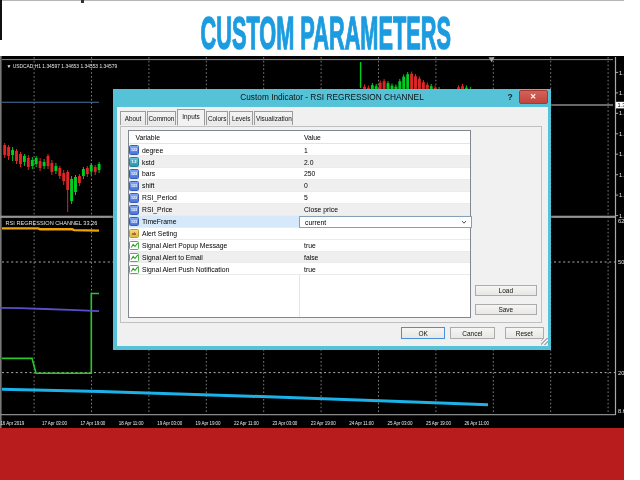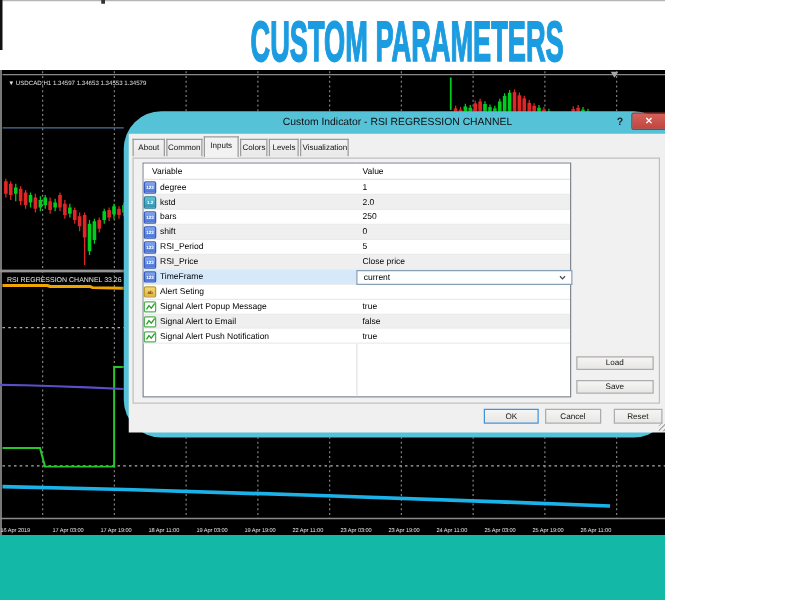--- a/index.html
+++ b/index.html
@@ -1,25 +1,25 @@
 <!DOCTYPE html>
 <html><head><meta charset="utf-8"><style>
 * { margin:0; padding:0; box-sizing:border-box; }
 body { width:640px; height:480px; overflow:hidden; background:#fff;
   font-family:"Liberation Sans", sans-serif; }
-#page { position:relative; width:532px; height:480px; background:#14b8a6; overflow:hidden; }
+#page { position:relative; width:624px; height:480px; background:#b91c1c; overflow:hidden; }
 #banner { position:absolute; left:0; top:0; width:640px; height:56px; background:#fff; }
 #banner .tl { position:absolute; left:0; top:0; width:640px; height:1px; background:#b5b5b5; }
 #banner .lb { position:absolute; left:0; top:0; width:2.4px; height:40px; background:#111; }
 #banner .tick { position:absolute; left:81px; top:0; width:2.5px; height:2.5px; background:#333; }
 #title { position:absolute; left:0; top:7.5px; width:640px; text-align:center;
   font-size:45.5px; font-weight:700; color:#1c9ce0; -webkit-text-stroke:1.3px #1c9ce0; letter-spacing:0px;
   transform:scaleX(0.478); transform-origin:320px 0; text-indent:24px; white-space:nowrap; }
-.dlg { position:absolute; left:99px; top:89px; width:438px; height:261.3px;
-  background:#56c2d8; box-shadow:0 1px 3px rgba(0,0,0,0.4);border-radius:30px; }
+.dlg { position:absolute; left:113px; top:89px; width:438px; height:261.3px;
+  background:#56c2d8; box-shadow:0 1px 3px rgba(0,0,0,0.4); }
 .dlg .cap { position:absolute; left:0; top:0; width:100%; height:17.5px;
   text-align:center; font-size:8.3px; color:#101010; line-height:17.5px; }
 .dlg .help { position:absolute; left:390px; top:2px; width:14px; height:13px;
   font-size:8.5px; font-weight:700; color:#222; text-align:center; line-height:13px; }
 .dlg .xbtn { position:absolute; left:406px; top:0.8px; width:28.5px; height:13.8px;
   background:linear-gradient(#d4625a,#c2453e); border:1px solid #a83832; border-radius:2px;
   color:#fff; font-size:7.5px; font-weight:700; text-align:center; line-height:12.5px; }
 .dlg .body { position:absolute; left:4px; top:17.5px; width:430.5px; height:239.3px;
   background:#f0f0f0; }
 .tab { position:absolute; top:4.8px; height:14px; background:linear-gradient(#f3f3f3,#e8e8e8);

